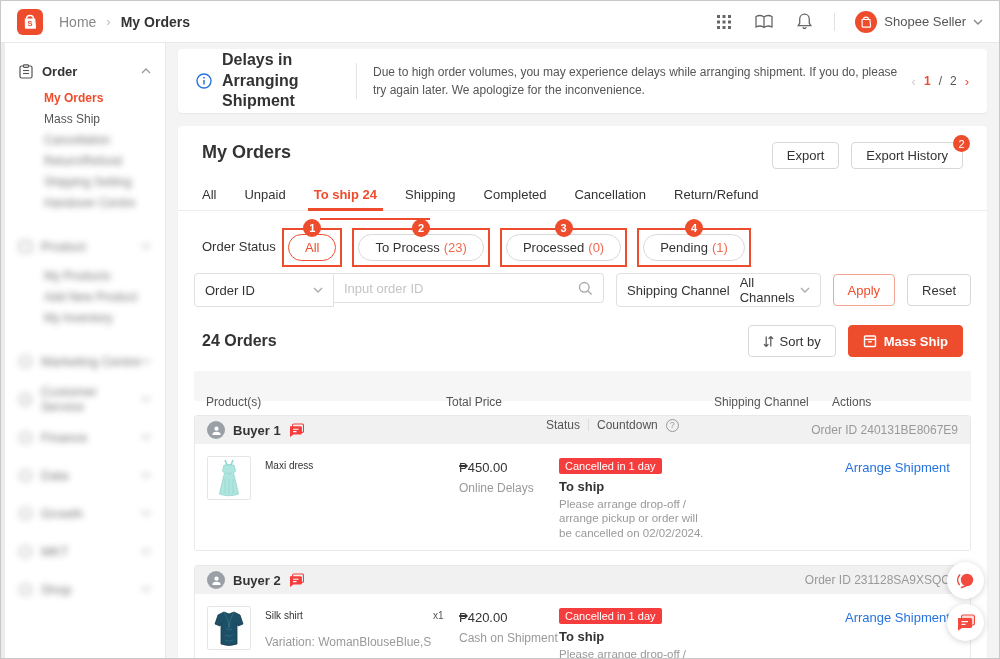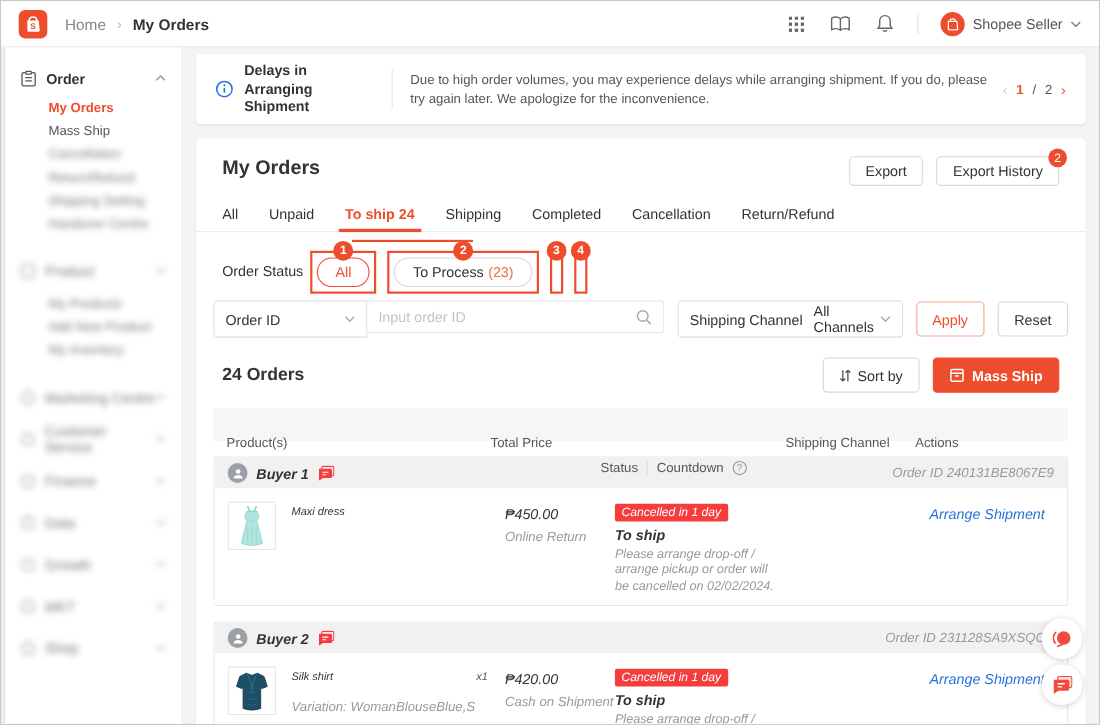--- a/index.html
+++ b/index.html
@@ -32,21 +32,21 @@
   .blur-section { height:38px; display:flex; align-items:center; padding:0 14px 0 18px; font-size:13px; color:#555; cursor:pointer; }
   .blur-section .sec-label { margin-left:9px; }
   .blur-section .chev { margin-left:auto; }
 
   
   .main { position:absolute; top:42px; left:165px; right:0; bottom:0; padding:6px 12px 0 12px; }
   .card { background:#fff; border-radius:4px; box-shadow:0 1px 2px rgba(0,0,0,.05); }
 
   
   .banner { display:flex; align-items:center; padding:12px 18px; height:64px; margin-bottom:13px; }
-  .banner-title { width:118px; font-size:13px; font-weight:700; color:#333; line-height:1.3; margin-left:10px; }
+  .banner-title { width:118px; font-size:16px; font-weight:700; color:#333; line-height:1.3; margin-left:10px; }
   .banner-div { width:1px; height:36px; background:#e3e3e3; margin:0 16px; }
   .banner-msg { flex:1; font-size:12px; color:#555; line-height:1.5; max-width:560px; }
   .banner-pager { margin-left:auto; display:flex; align-items:center; gap:8px; font-size:12px; }
   .pg-prev { color:#ccc; cursor:pointer; font-size:13px; }
   .pg-next { color:#ee4d2d; cursor:pointer; font-size:13px; }
   .pg-cur { color:#ee4d2d; font-weight:700; }
   .pg-sep,.pg-total { color:#555; }
 
   
   .orders-card { position:relative; padding:16px 0 24px 0; min-height:560px; }
@@ -94,21 +94,21 @@
   .btn-mass { display:flex; align-items:center; gap:7px; height:32px; background:#ee4d2d; border:1px solid #ee4d2d; color:#fff; font-weight:700; }
 
   
   .tbl-grid { display:grid; grid-template-columns:226px 26px 100px 168px 118px 1fr; }
   .tbl-head { margin:14px 16px 0 16px; background:#f6f6f6; border-radius:2px; height:30px; align-items:center; font-size:12px; color:#555; }
   .tbl-head .c1 { padding-left:12px; }
   .th-status { display:flex; align-items:center; gap:8px;margin-top:47px; }
   .vdiv { width:1px; height:12px; background:#ddd; display:inline-block; }
   .qicon { width:13px; height:13px; border:1px solid #999; border-radius:50%; color:#999; font-size:9px; display:inline-flex; align-items:center; justify-content:center; }
 
-  .group { margin:14px 16px 0 16px; border:1px solid #e9e9e9; border-radius:3px; overflow:hidden;font-style:italic; }
+  .group { margin:14px 16px 0 16px; border:1px solid #e9e9e9; border-radius:3px; overflow:hidden; }
   .ghead { height:28px; background:#f1f1f2; display:flex; align-items:center; padding:0 12px; }
   .buyer-avatar { width:18px; height:18px; border-radius:50%; background:#9aa0a6; display:flex; align-items:center; justify-content:center; margin-right:8px; }
   .buyer-name { font-size:13px; font-weight:700; color:#333; margin-right:8px; }
   .order-id { margin-left:auto; font-size:12px; color:#999; }
   .gbody { padding:12px 12px 10px 12px; background:#fff; align-items:start; }
   .prod-cell { display:flex; gap:14px; }
   .thumb { width:44px; height:44px; border:1px solid #e5e5e5; border-radius:2px; background:#fff; display:flex; align-items:center; justify-content:center; }
   .prod-name { font-size:10px; color:#333; margin-top:4px; }
   .prod-var { font-size:12px; color:#999; margin-top:14px; }
   .qty-cell { font-size:10px; color:#555; margin-top:4px; }
@@ -337,23 +337,31 @@
           </div>
           <div class="anno">
             <span class="anno-num">2</span>
             <button class="pill">
               <span>To Process</span>
               <span class="cnt">(23)</span>
             </button>
           </div>
           <div class="anno">
             <span class="anno-num">3</span>
+            <button class="pill">
+              <span>Processed</span>
+              <span class="cnt">(0)</span>
+            </button>
           </div>
           <div class="anno">
             <span class="anno-num">4</span>
+            <button class="pill">
+              <span>Pending</span>
+              <span class="cnt">(1)</span>
+            </button>
           </div>
         </div>
       </div>
 
       <div class="filter-row">
         <div class="search-group">
           <button class="field-select">
             <span>Order ID</span>
             <svg width="10" height="6" viewBox="0 0 10 6">
                 <polyline points="1,1 5,5 9,1" fill="none" stroke="#aaa" stroke-width="1.3"></polyline>
@@ -439,21 +447,21 @@
                   <path d="M14 14 q3 2 6 0 M13 20 v14 M17 20 v15 M21 20 v14" fill="none" stroke="#93d4cc" stroke-width="0.7"></path>
                 </svg>
             </span>
             <div>
               <div class="prod-name">Maxi dress</div>
             </div>
           </div>
           <div class="qty-cell"></div>
           <div>
             <div class="price">₱450.00</div>
-            <div class="payment">Online Return</div>
+            <div class="payment">Online Delays</div>
           </div>
           <div class="status-cell">
             <span class="cancel-badge">Cancelled in 1 day</span>
             <div class="ship-status">To ship</div>
             <div class="ship-note">Please arrange drop-off / arrange pickup or order will be cancelled on 02/02/2024.</div>
           </div>
           <div></div>
           <div>
             <span class="action-link">Arrange Shipment</span>
           </div>

